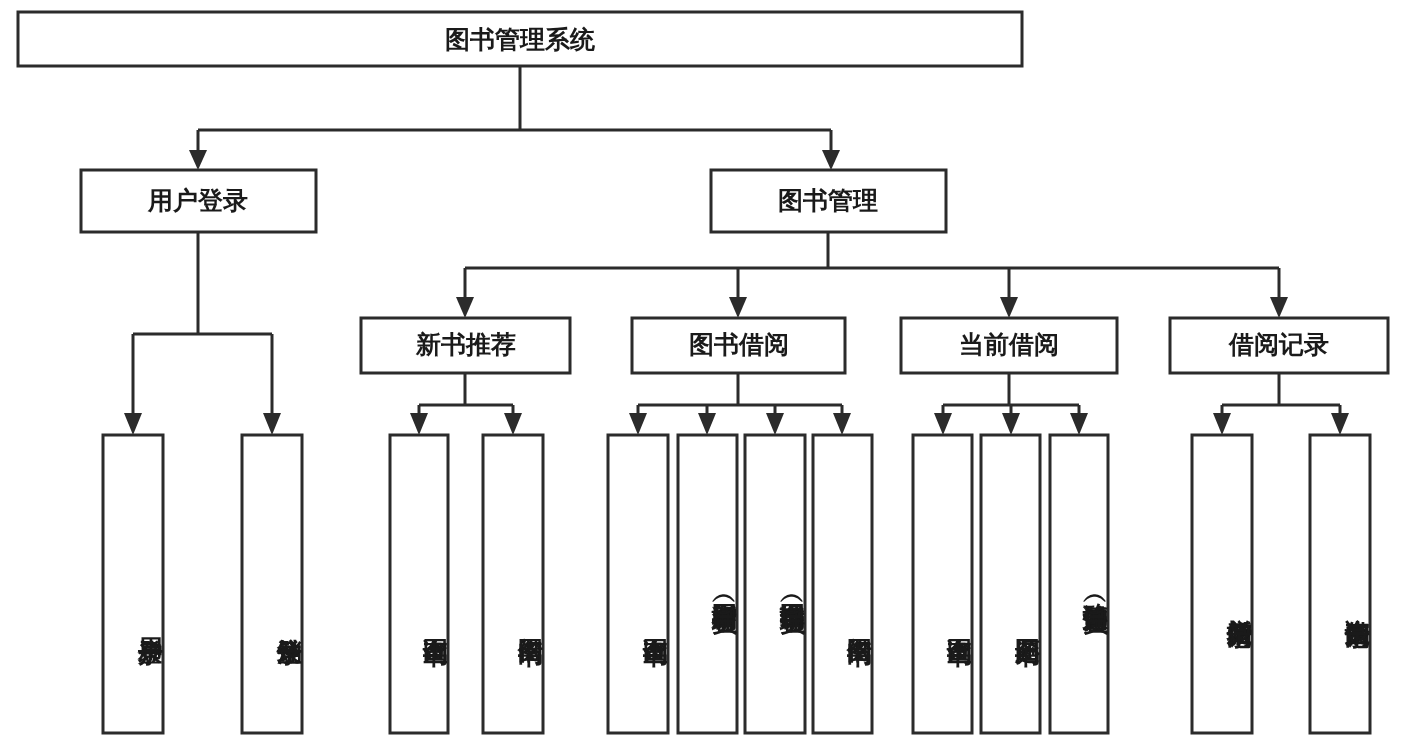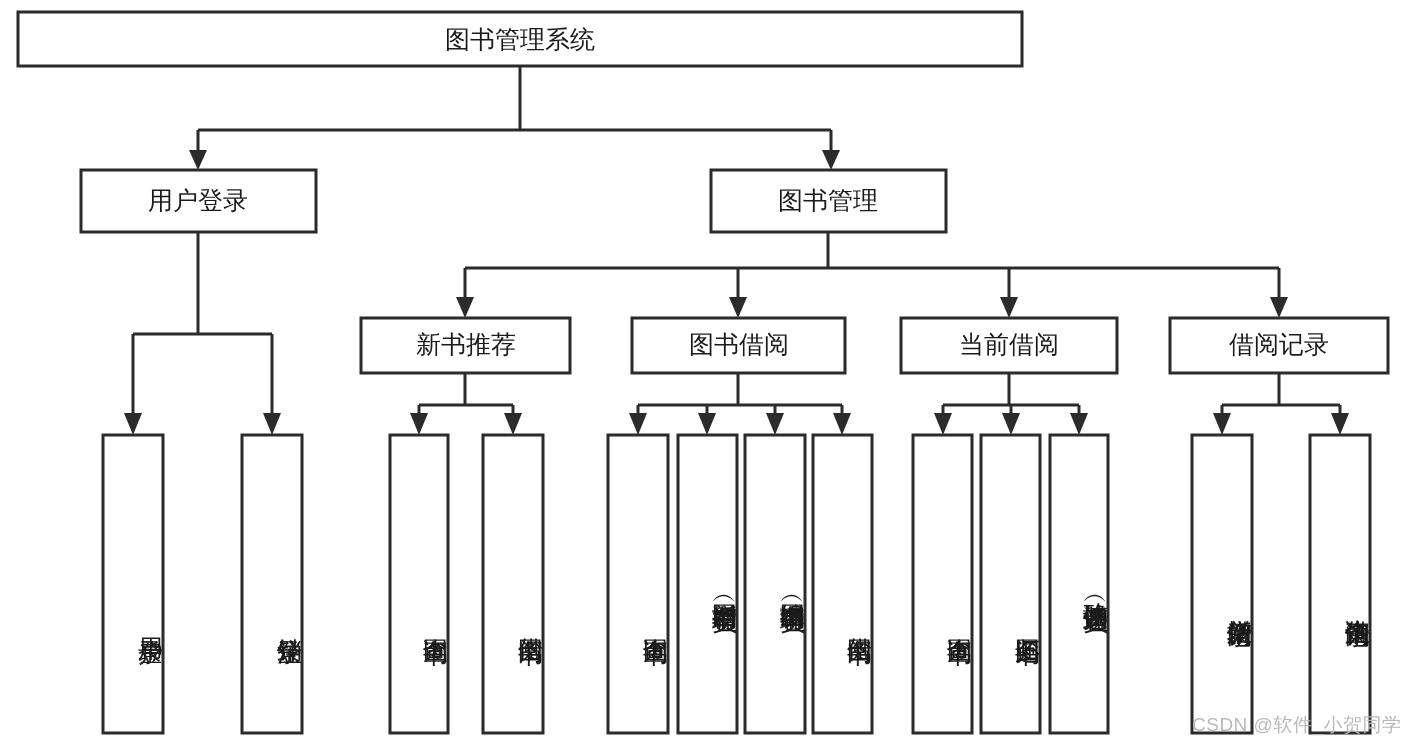--- a/index.html
+++ b/index.html
@@ -1,21 +1,21 @@
 <!DOCTYPE html>
 <html><head>
 <meta charset="utf-8">
 <style>
   html,body{margin:0;padding:0;background:#ffffff;}
   body{
     width:1405px;height:747px;
     font-family:"Liberation Sans","DejaVu Sans",sans-serif;
     overflow:hidden;
   }
-  #diagram-root{position:relative;width:1120px;height:747px;background:#fff;}
+  #diagram-root{position:relative;width:1120px;height:747px;background:#fff;font-weight:bold;}
   svg#tree{position:absolute;left:0;top:0;width:1405px;height:747px;}
   .node-box{fill:#ffffff;stroke:#2b2b2b;stroke-width:3;}
   .connector{stroke:#2b2b2b;stroke-width:3;fill:none;}
   .arrow-head{fill:#2b2b2b;stroke:none;}
   .node-label-h{
     font-family:"Liberation Sans","DejaVu Sans",sans-serif;
     font-size:25px;fill:#1a1a1a;text-anchor:middle;dominant-baseline:middle;
   }
   .node-label-root{
     font-family:"Liberation Sans","DejaVu Sans",sans-serif;
@@ -183,15 +183,14 @@
   <div class="leaf-label" style="left:608px;top:512px;width:60px;height:215px;">查询图书</div>
   <div class="leaf-label" style="left:678px;top:447px;width:59px;height:280px;">新增图书（管理员）</div>
   <div class="leaf-label" style="left:745px;top:447px;width:60px;height:280px;">编辑图书（管理员）</div>
   <div class="leaf-label" style="left:813px;top:512px;width:59px;height:215px;">借阅图书</div>
   <div class="leaf-label" style="left:913px;top:512px;width:59px;height:215px;">查询图书</div>
   <div class="leaf-label" style="left:981px;top:512px;width:59px;height:215px;">归还图书</div>
   <div class="leaf-label" style="left:1050px;top:447px;width:58px;height:280px;">确认归还（管理员）</div>
   <div class="leaf-label" style="left:1192px;top:477px;width:60px;height:250px;">新增借阅记录</div>
   <div class="leaf-label" style="left:1310px;top:477px;width:60px;height:250px;">查询借阅记录</div>
 
-  <div class="watermark">CSDN @软件_小贺同学</div>
 
 </div>
 
 </body></html>

